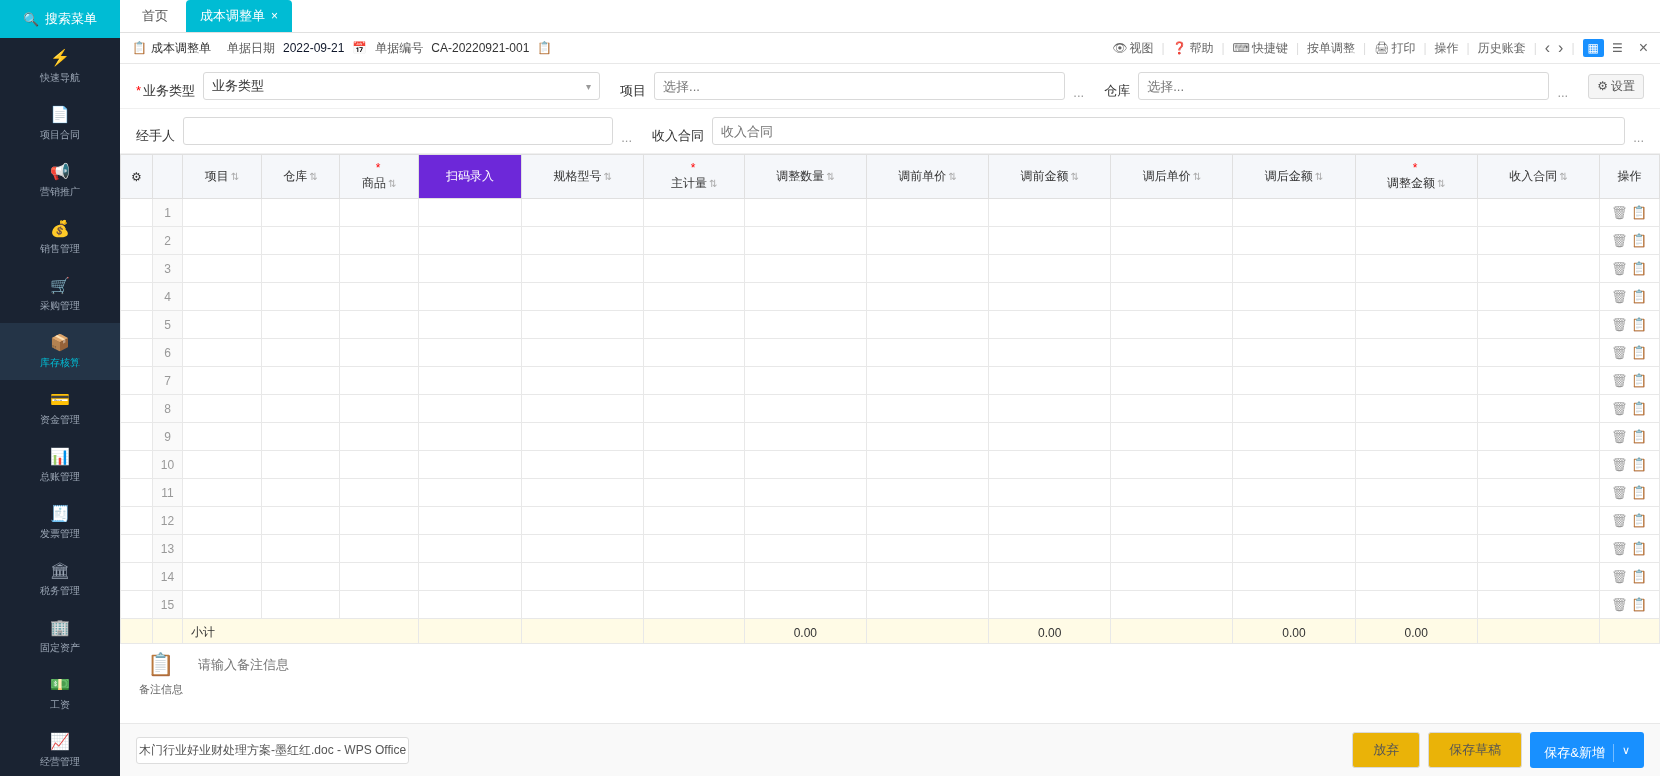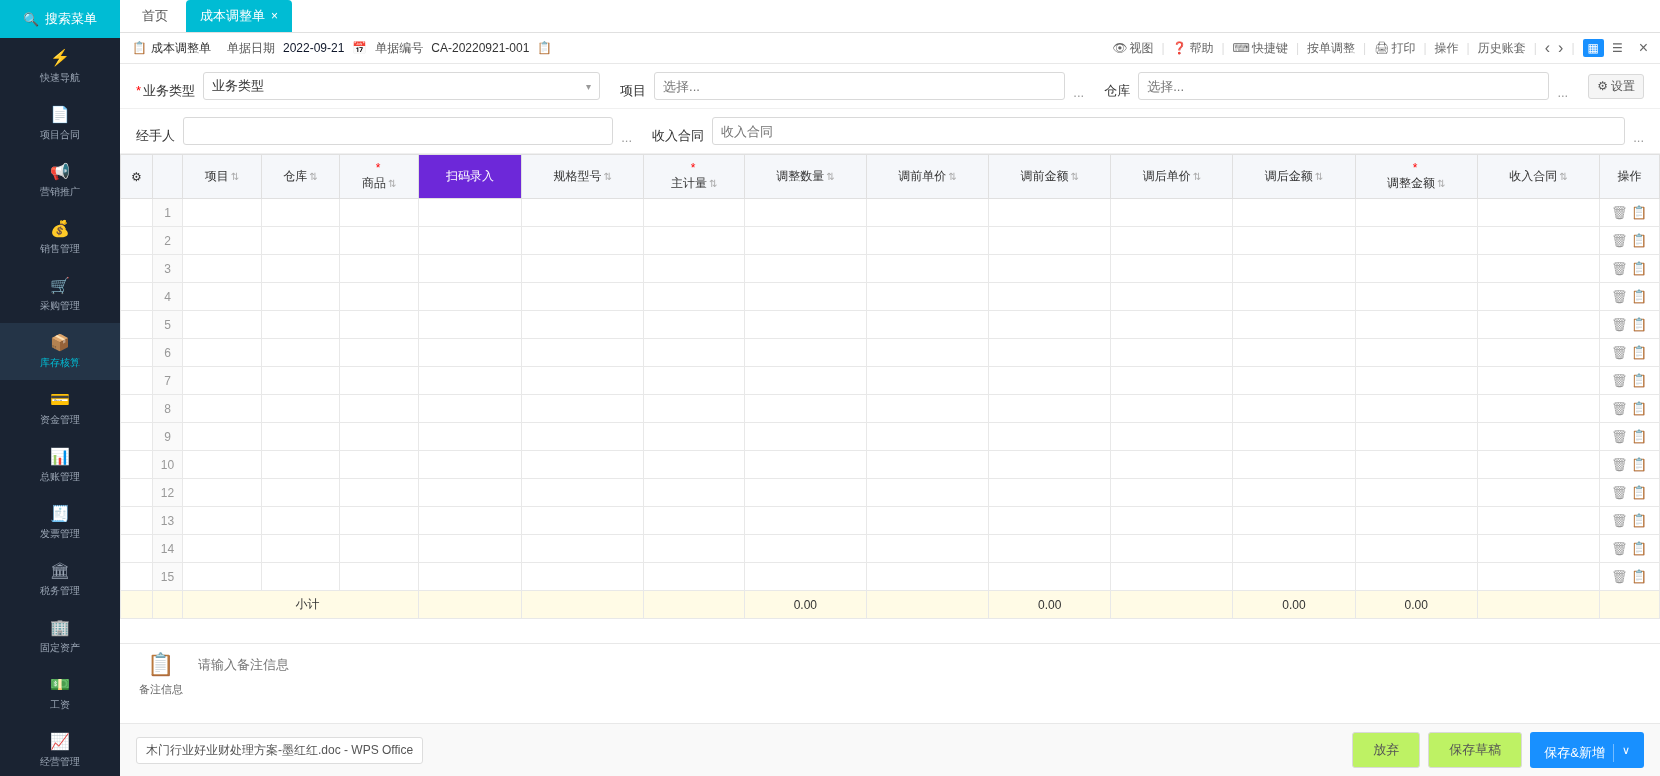--- a/index.html
+++ b/index.html
@@ -268,33 +268,33 @@
       border-top: 1px solid #e8e8e8;
       padding: 8px 16px;
       display: flex;
       align-items: center;
       justify-content: space-between;
     }
     .bottom-wps {
       background: white;
       border: 1px solid #ddd;
       border-radius: 3px;
-      padding: 4px 9px;
+      padding: 4px 2px;
       font-size: 12px;
       color: #555;
     }
     .bottom-actions { display: flex; gap: 8px; }
     .btn {
       padding: 6px 20px;
       border-radius: 3px;
       font-size: 13px;
       cursor: pointer;
       border: 1px solid #d9d9d9;
     }
-    .btn-default { background: #bef264; color: #555; }
+    .btn-default { background: #eab308; color: #555; }
     .btn-save-new {
       background: #1890ff;
       color: white;
       border: none;
       border-radius: 3px;
       padding: 6px 14px;
       font-size: 13px;
       cursor: pointer;
       display: flex;
       align-items: center;
@@ -792,20 +792,43 @@
               <td></td>
               <td>
     <div class="action-cell">
       <button class="action-btn" title="删除">🗑</button>
       <button class="action-btn" title="复制">📋</button>
     </div>
               </td>
             </tr>
             <tr>
               <td></td>
+              <td class="row-num">11</td>
+              <td></td>
+              <td></td>
+              <td></td>
+              <td></td>
+              <td></td>
+              <td></td>
+              <td></td>
+              <td></td>
+              <td></td>
+              <td></td>
+              <td></td>
+              <td></td>
+              <td></td>
+              <td>
+    <div class="action-cell">
+      <button class="action-btn" title="删除">🗑</button>
+      <button class="action-btn" title="复制">📋</button>
+    </div>
+              </td>
+            </tr>
+            <tr>
+              <td></td>
               <td class="row-num">12</td>
               <td></td>
               <td></td>
               <td></td>
               <td></td>
               <td></td>
               <td></td>
               <td></td>
               <td></td>
               <td></td>
@@ -885,21 +908,21 @@
               <td>
     <div class="action-cell">
       <button class="action-btn" title="删除">🗑</button>
       <button class="action-btn" title="复制">📋</button>
     </div>
               </td>
             </tr>
             <tr class="subtotal">
               <td></td>
               <td></td>
-              <td colspan="3" style="text-align: center; padding-left: 20px;">小计</td>
+              <td colspan="3" style="text-align: left; padding-left: 8px;">小计</td>
               <td></td>
               <td></td>
               <td></td>
               <td>0.00</td>
               <td></td>
               <td>0.00</td>
               <td></td>
               <td>0.00</td>
               <td>0.00</td>
               <td></td>

